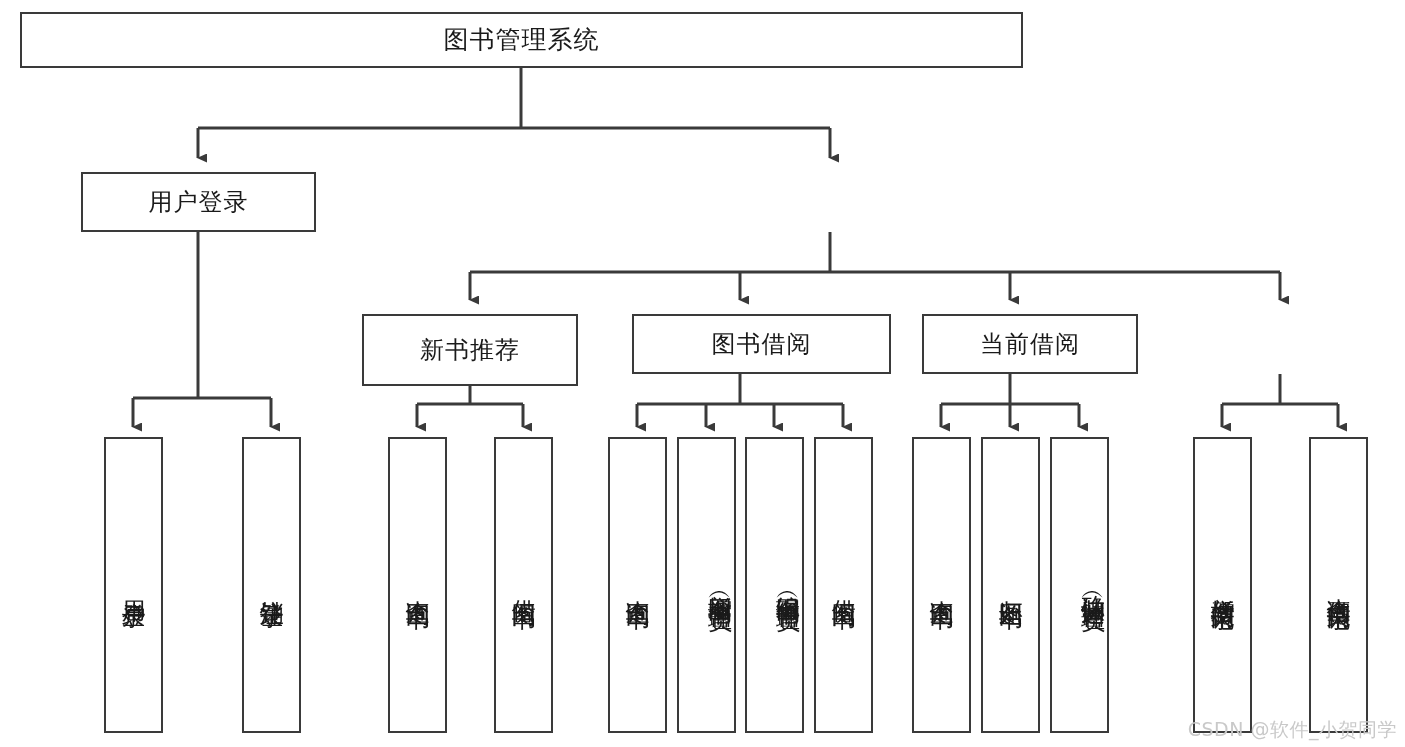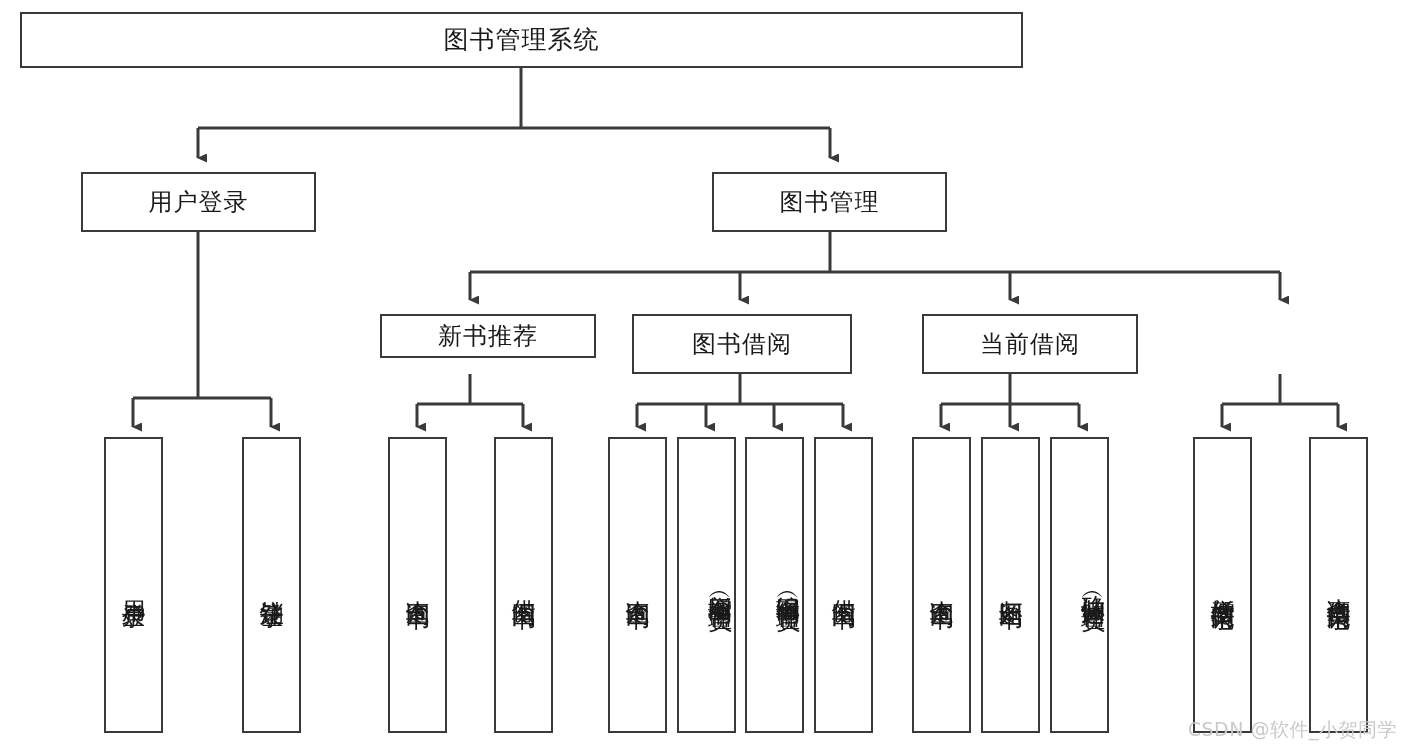--- a/index.html
+++ b/index.html
@@ -125,24 +125,23 @@
       <path d="M1280,374 L1280,404"></path>
       <path d="M1222,404 L1338,404"></path>
       <path d="M1222,404 L1222,427" marker-end="url(#arrow)"></path>
       <path d="M1338,404 L1338,427" marker-end="url(#arrow)"></path>
     </g>
   </svg>
 
   <div class="node node-h node-root" style="left:20px; top:12px; width:1003px; height:56px;">图书管理系统</div>
 
   <div class="node node-h" style="left:81px; top:172px; width:235px; height:60px;">用户登录</div>
-  <div class="node node-h" style="left:712px; top:172px; width:235px; height:60px;">图书管理</div>
 
-  <div class="node node-h" style="left:380px; top:314px; width:216px; height:44px;">新书推荐</div>
-  <div class="node node-h" style="left:632px; top:314px; width:220px; height:60px;">图书借阅</div>
+  <div class="node node-h" style="left:362px; top:314px; width:216px; height:72px;">新书推荐</div>
+  <div class="node node-h" style="left:632px; top:314px; width:259px; height:60px;">图书借阅</div>
   <div class="node node-h" style="left:902px; top:314px; width:216px; height:60px;margin-left:20px;">当前借阅</div>
 
   <div class="node node-v centered" style="left:104px; top:437px; width:59px; height:296px;">用户登录</div>
   <div class="node node-v centered" style="left:242px; top:437px; width:59px; height:296px;">注销登录</div>
 
   <div class="node node-v centered" style="left:388px; top:437px; width:59px; height:296px;">查询图书</div>
   <div class="node node-v centered" style="left:494px; top:437px; width:59px; height:296px;">借阅图书</div>
 
   <div class="node node-v centered" style="left:608px; top:437px; width:59px; height:296px;">查询图书</div>
   <div class="node node-v pad-top" style="left:677px; top:437px; width:59px; height:296px;">新增图书（管理员）</div>

